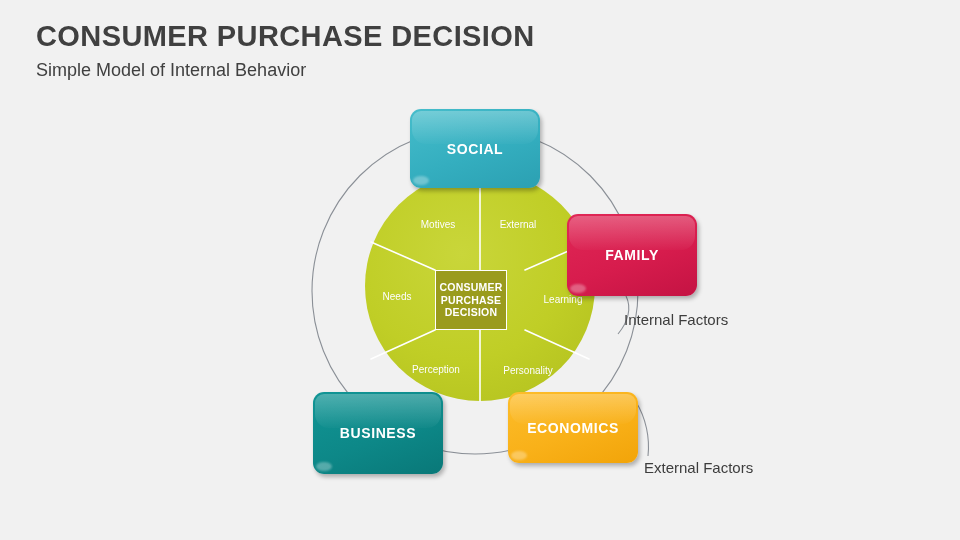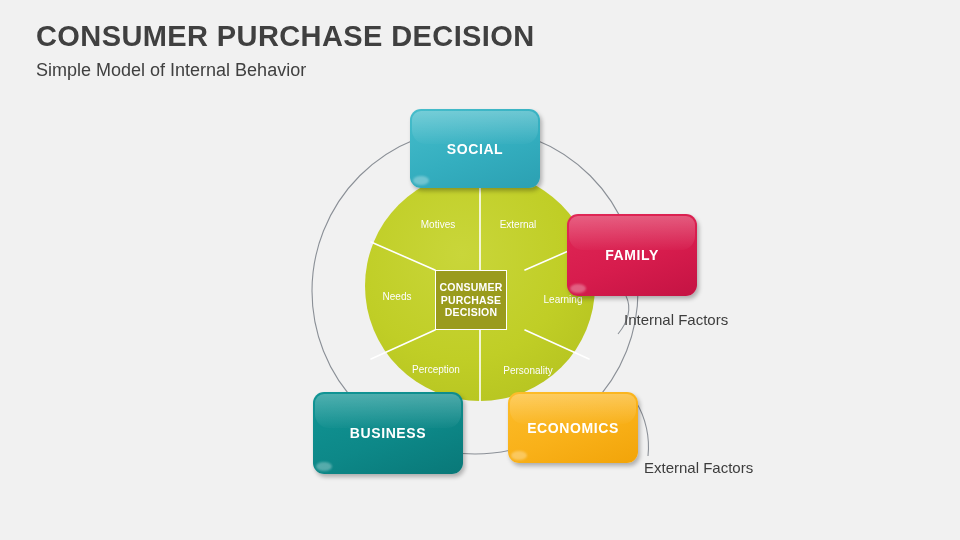--- a/index.html
+++ b/index.html
@@ -133,21 +133,21 @@
     border-radius: 50%;
     background: rgba(255,255,255,0.30);
     filter: blur(1.2px);
     pointer-events: none;
     z-index: 2;
   }
 
   #node-social    { left: 410px; top: 109px; width: 130px; height: 79px; }
   #node-family    { left: 567px; top: 214px; width: 130px; height: 82px; }
   #node-culture   { left: 252px; top: 214px; width: 130px; height: 82px; }
-  #node-business  { left: 313px; top: 392px; width: 150px; height: 82px; }
+  #node-business  { left: 313px; top: 392px; width: 130px; height: 82px; }
   #node-economics { left: 508px; top: 392px; width: 130px; height: 71px; }
 
   
   .caption {
     position: absolute;
     font-size: 15px;
     color: #3d3d3d;
     white-space: nowrap;
   }
   #cap-internal { left: 602px; top: 311px; margin-left: 22px; }

